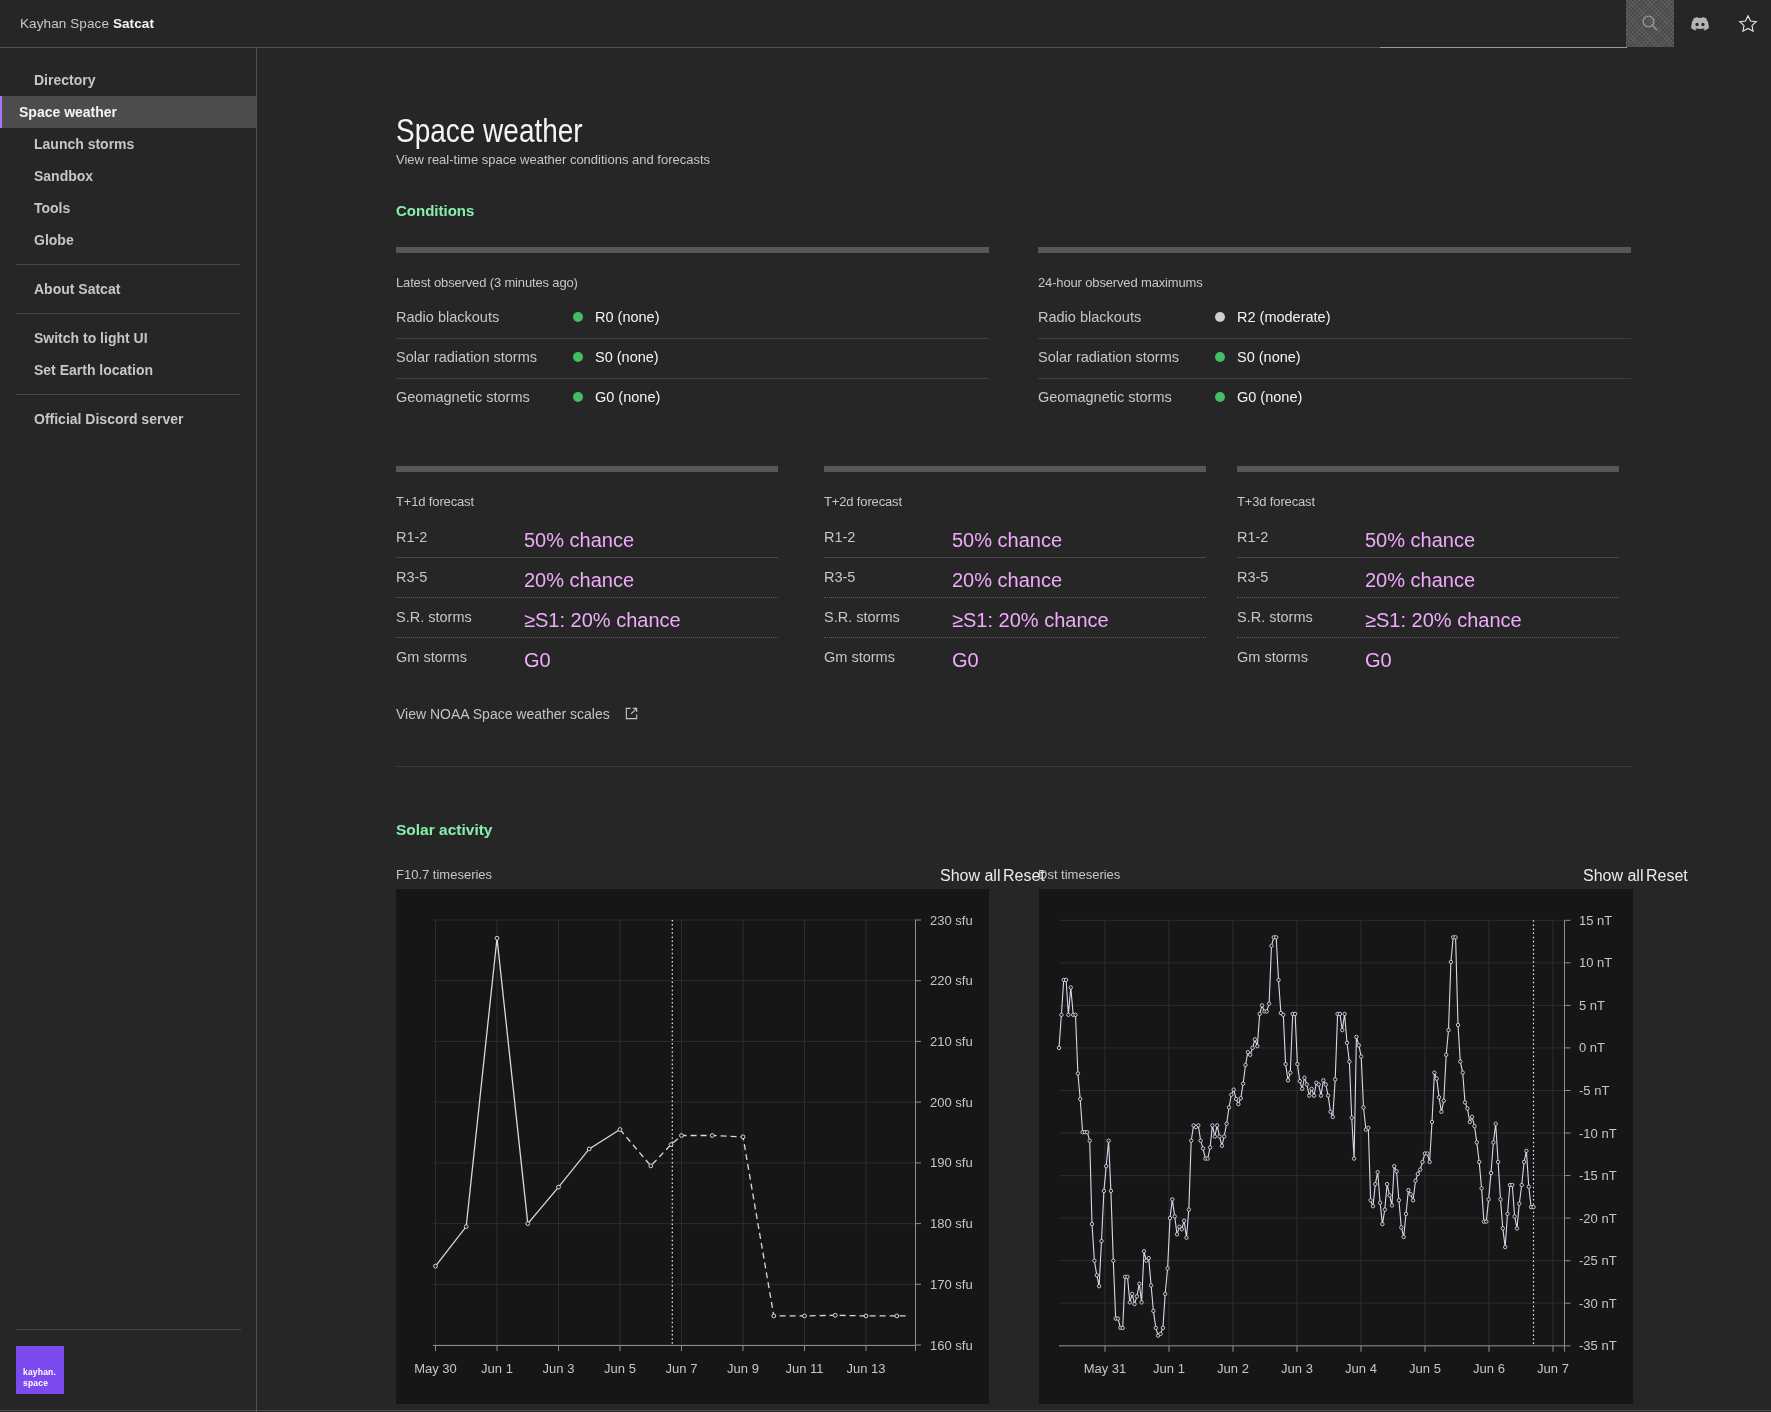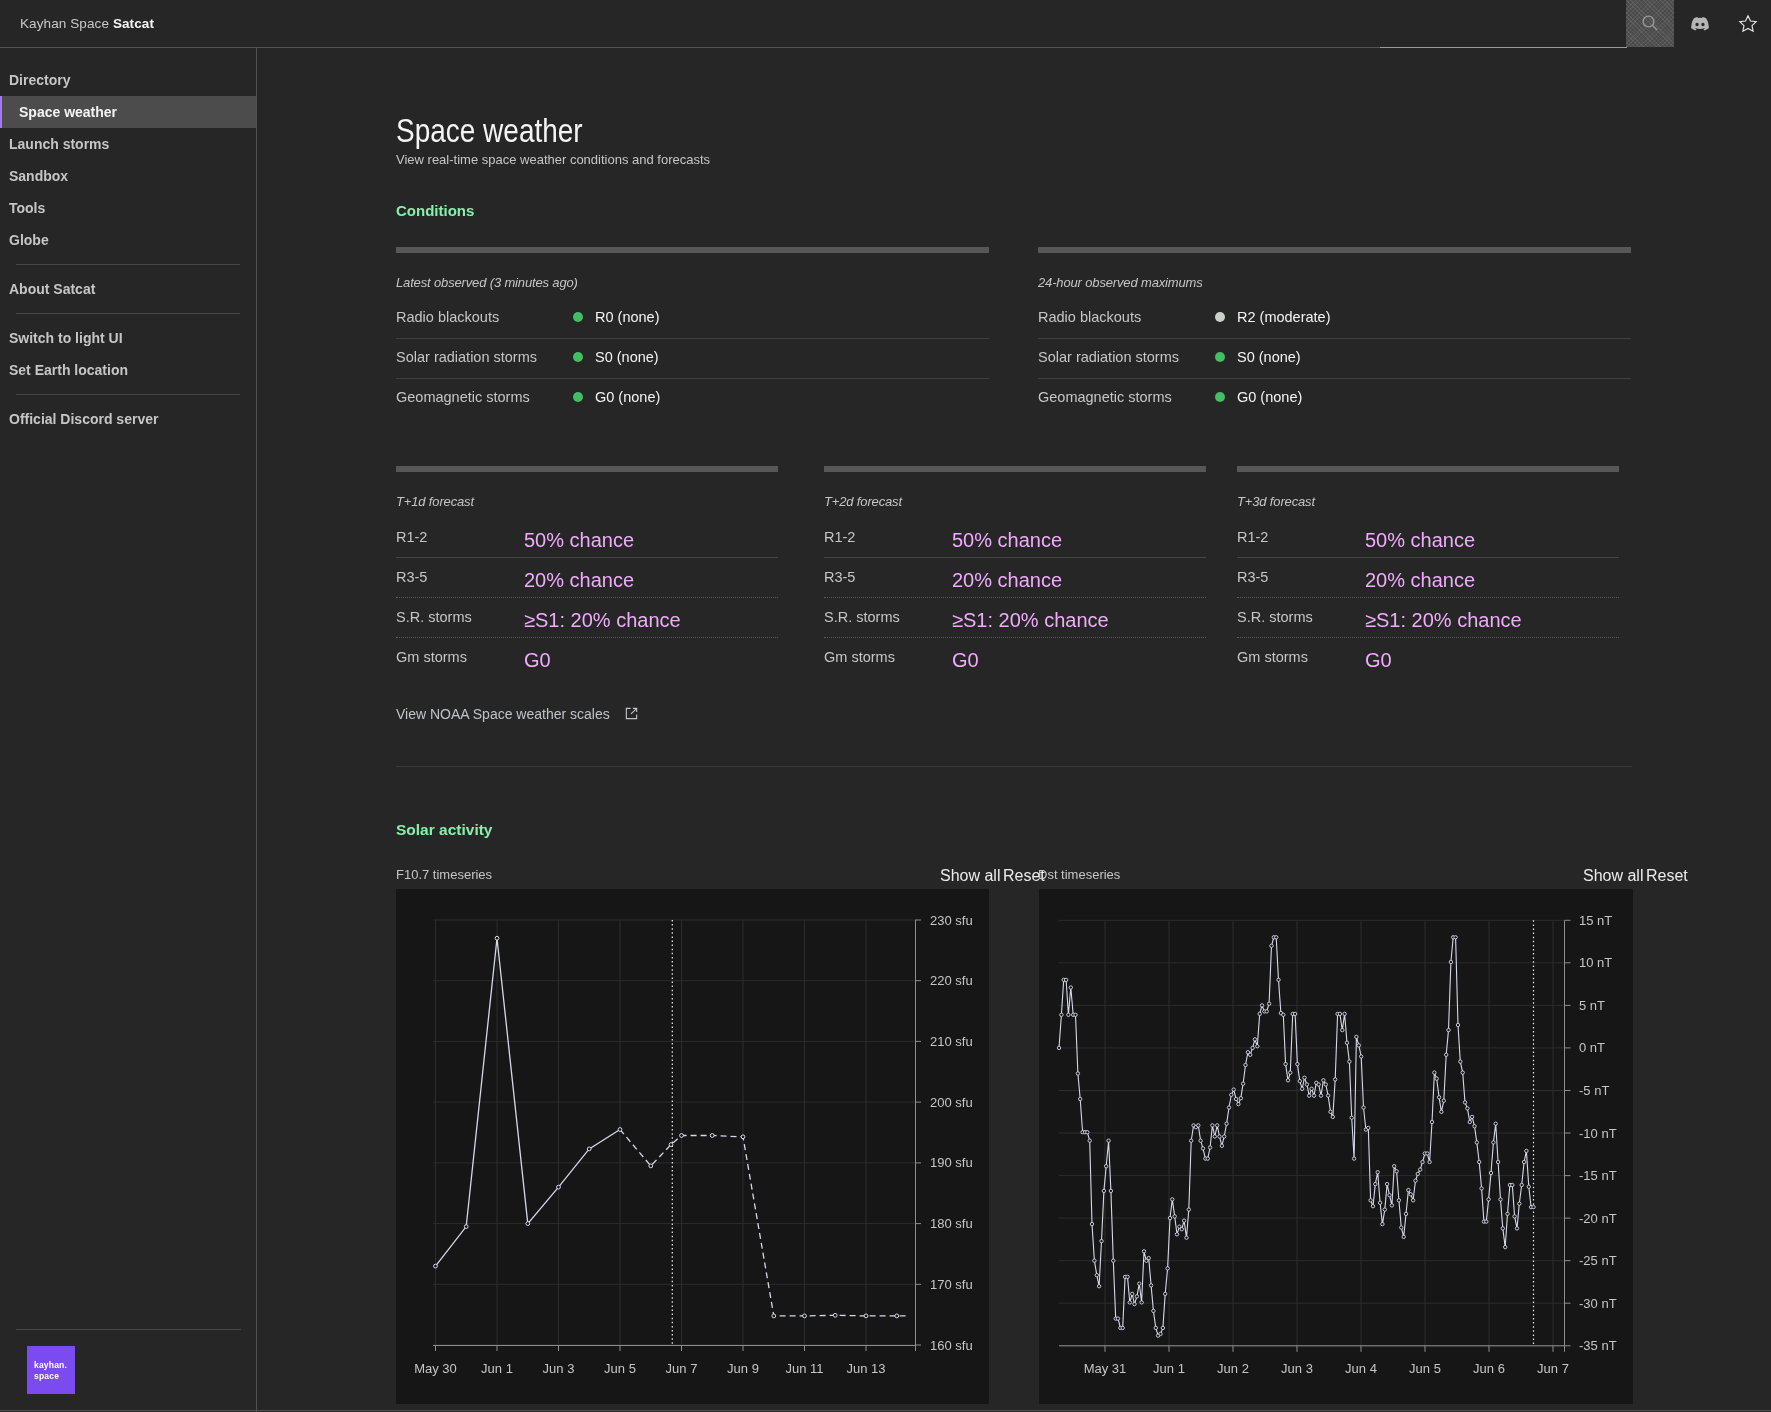--- a/index.html
+++ b/index.html
@@ -5,32 +5,32 @@
 html,body { width:1771px; height:1412px; background:#262626; font-family:"Liberation Sans",sans-serif; overflow:hidden; position:relative; }
 .topbar { position:absolute; left:0; top:0; width:1524px; height:48px; background:#262626; border-bottom:1px solid #515151; }
 .brand { position:absolute; left:20px; top:16px; font-size:13.5px; color:#f4f4f4; letter-spacing:.1px; }
 .search { position:absolute; left:1380px; top:0; width:246px; height:47px; background:#3f3f3f;
   background-image:radial-gradient(circle,#2f2f2f 0.6px,transparent 0.75px); background-size:3.3px 3.3px; }
 .search .ph { position:absolute; left:50px; top:16px; font-size:14px; color:#9a9a9a; }
 .searchbtn { position:absolute; left:1626px; top:0; width:48px; height:47px; background:#4a4a4a;
   background-image:repeating-linear-gradient(45deg,rgba(255,255,255,0.08) 0 1px,transparent 1px 3px),repeating-linear-gradient(-45deg,rgba(255,255,255,0.06) 0 1px,transparent 1px 3px); }
 .icon { position:absolute; }
 .sidebar { position:absolute; left:0; top:48px; width:257px; height:1364px; background:#262626; border-right:1px solid #515151; }
-.nav-item { position:relative; height:32px; line-height:32px; padding-left:9px; font-size:14px; font-weight:bold; color:#c6c6c6; }
+.nav-item { position:relative; height:32px; line-height:32px; padding-left:34px; font-size:14px; font-weight:bold; color:#c6c6c6; }
 .nav-item.sel { background:#4c4c4c; color:#f4f4f4; border-left:2px solid #a974ff; padding-left:17px; }
 .nsep { height:1px; background:#474747; margin:8px 16px; }
 .logo { position:absolute; left:16px; top:1298px; width:48px; height:48px; background:#7b4bf0; color:#fff;
-  font-size:8.5px; font-weight:bold; line-height:10.5px; padding:14px 0 0 7px; letter-spacing:.2px;margin-left:11px; }
+  font-size:8.5px; font-weight:bold; line-height:10.5px; padding:21px 0 0 7px; letter-spacing:.2px; }
 .main { position:absolute; left:257px; top:48px; width:1514px; height:1364px; }
 h1 { position:absolute; left:139px; top:66px; font-size:33px; line-height:33px; font-weight:normal; color:#f4f4f4; transform:scaleX(.848); transform-origin:0 0; white-space:nowrap; }
 .sub { position:absolute; left:139px; top:104px; font-size:13px; color:#c6c6c6; }
 .h2 { position:absolute; font-size:15px; font-weight:bold; color:#86efac; }
 .ccard { position:absolute; top:199px; width:593px; }
 .cbar { height:6px; background:#575757; }
-.chead { margin-top:22px; font-size:13px; letter-spacing:-.15px; color:#c6c6c6; height:24px;font-style:italic; }
+.chead { margin-top:22px; font-size:13px; letter-spacing:-.15px; color:#c6c6c6; height:24px; }
 .crow { position:relative; height:40px; }
 .clab { position:absolute; left:0; top:10px; font-size:14.5px; color:#c6c6c6; }
 .cval { position:absolute; left:177px; top:10px; font-size:14.5px; color:#f4f4f4; }
 .dot { display:inline-block; width:10px; height:10px; border-radius:50%; background:#42be65; margin-right:12px; }
 .dot.gray { background:#c9d1c8; }
 .rsep { position:absolute; left:0; bottom:0; width:100%; height:1px; background:#3f3f3f; }
 .fcard { position:absolute; top:418px; width:382px; }
 .frow { position:relative; height:40px; }
 .flab { position:absolute; left:0; top:11px; font-size:14.5px; color:#c6c6c6; }
 .fval { position:absolute; left:128px; top:11px; font-size:20px; color:#f0abfc; }

